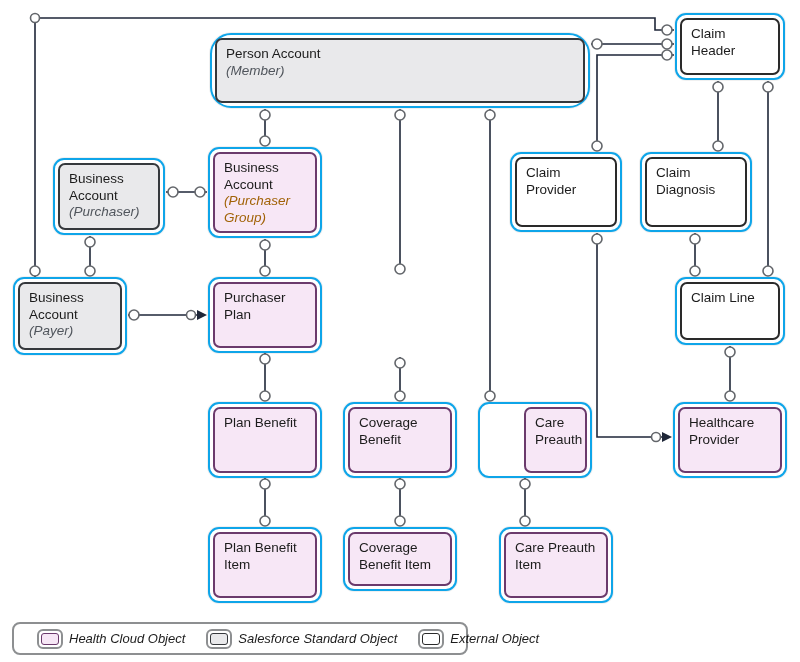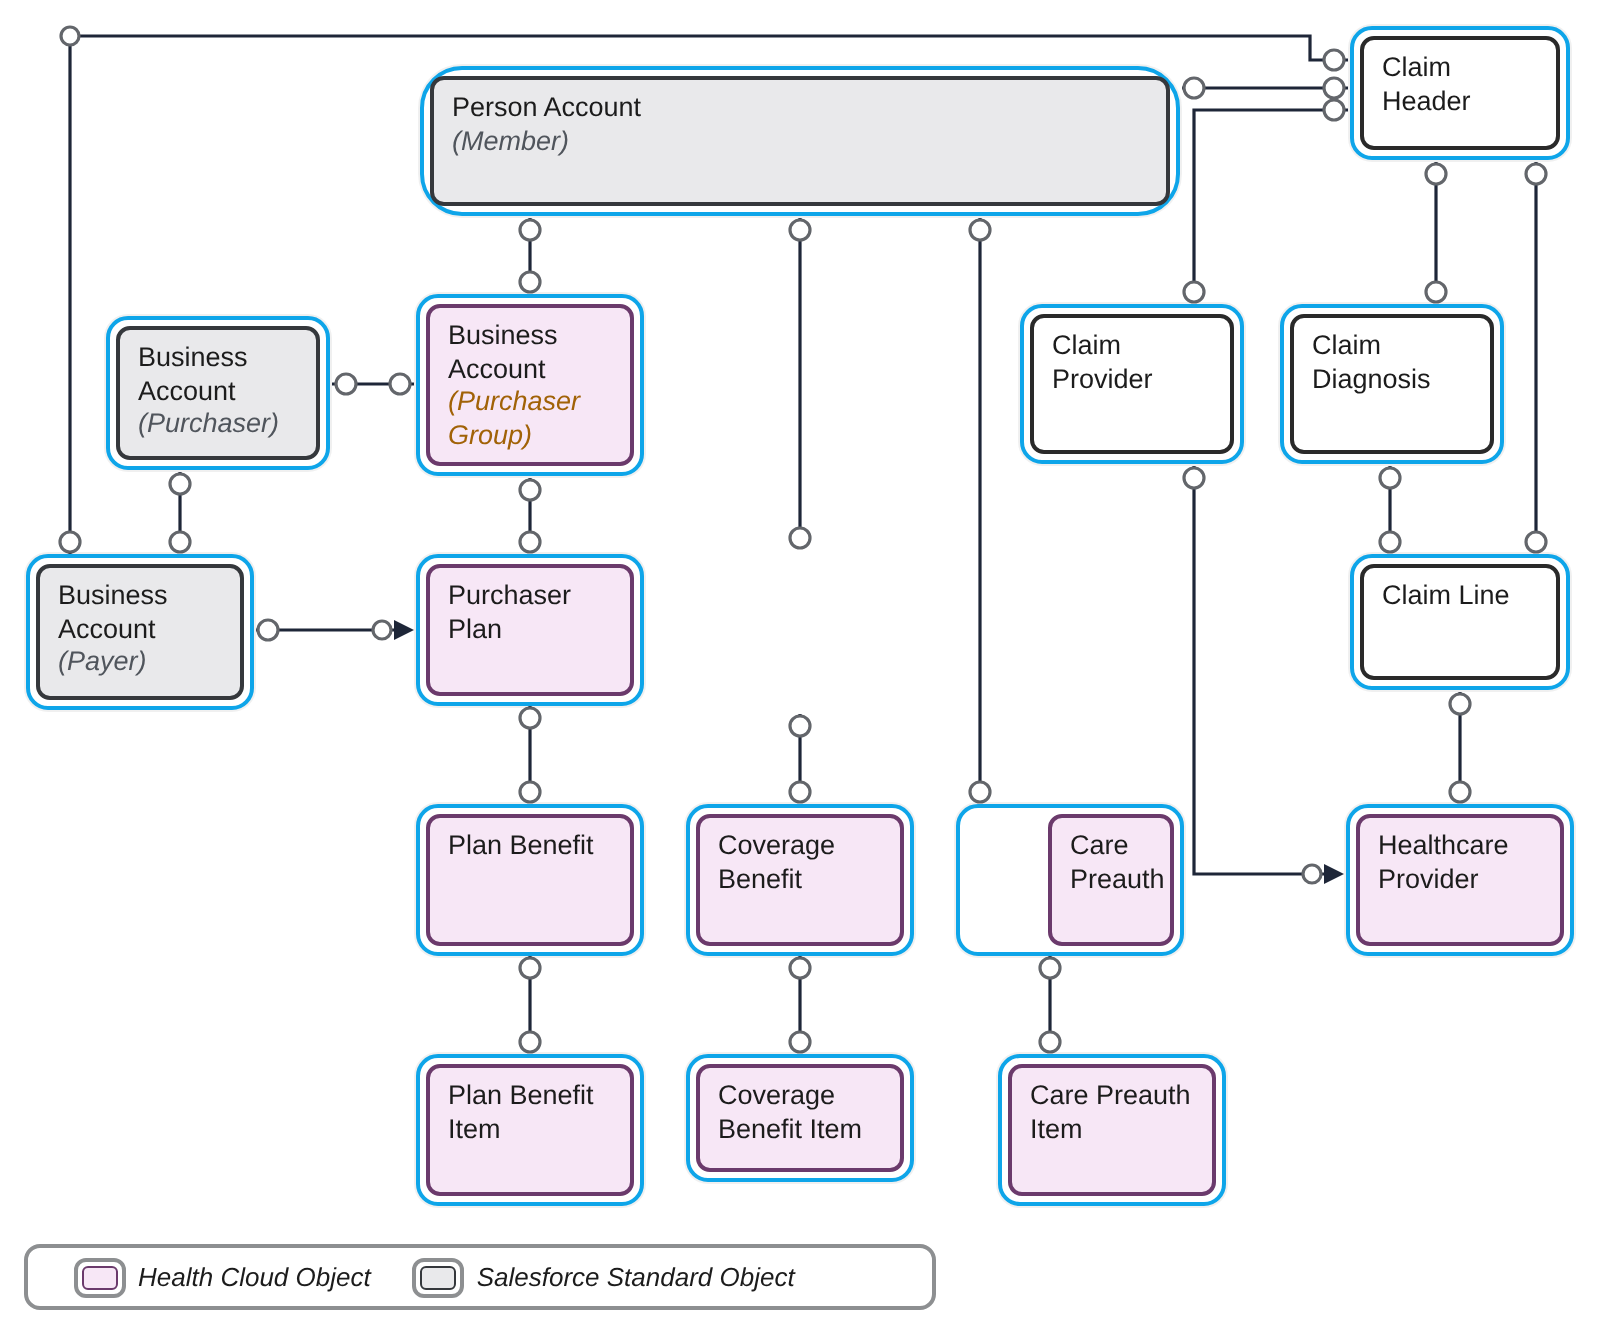--- a/index.html
+++ b/index.html
@@ -335,15 +335,21 @@
           <span class="swatch-inner"></span>
         </span>
       <span class="legend-label">Health Cloud Object</span>
     </div>
     <div class="legend-item">
       <span class="swatch standard">
           <span class="swatch-inner"></span>
         </span>
       <span class="legend-label">Salesforce Standard Object</span>
     </div>
+    <div class="legend-item">
+      <span class="swatch external">
+          <span class="swatch-inner"></span>
+        </span>
+      <span class="legend-label">External Object</span>
+    </div>
   </div>
 
 </div>
 
 </body></html>

